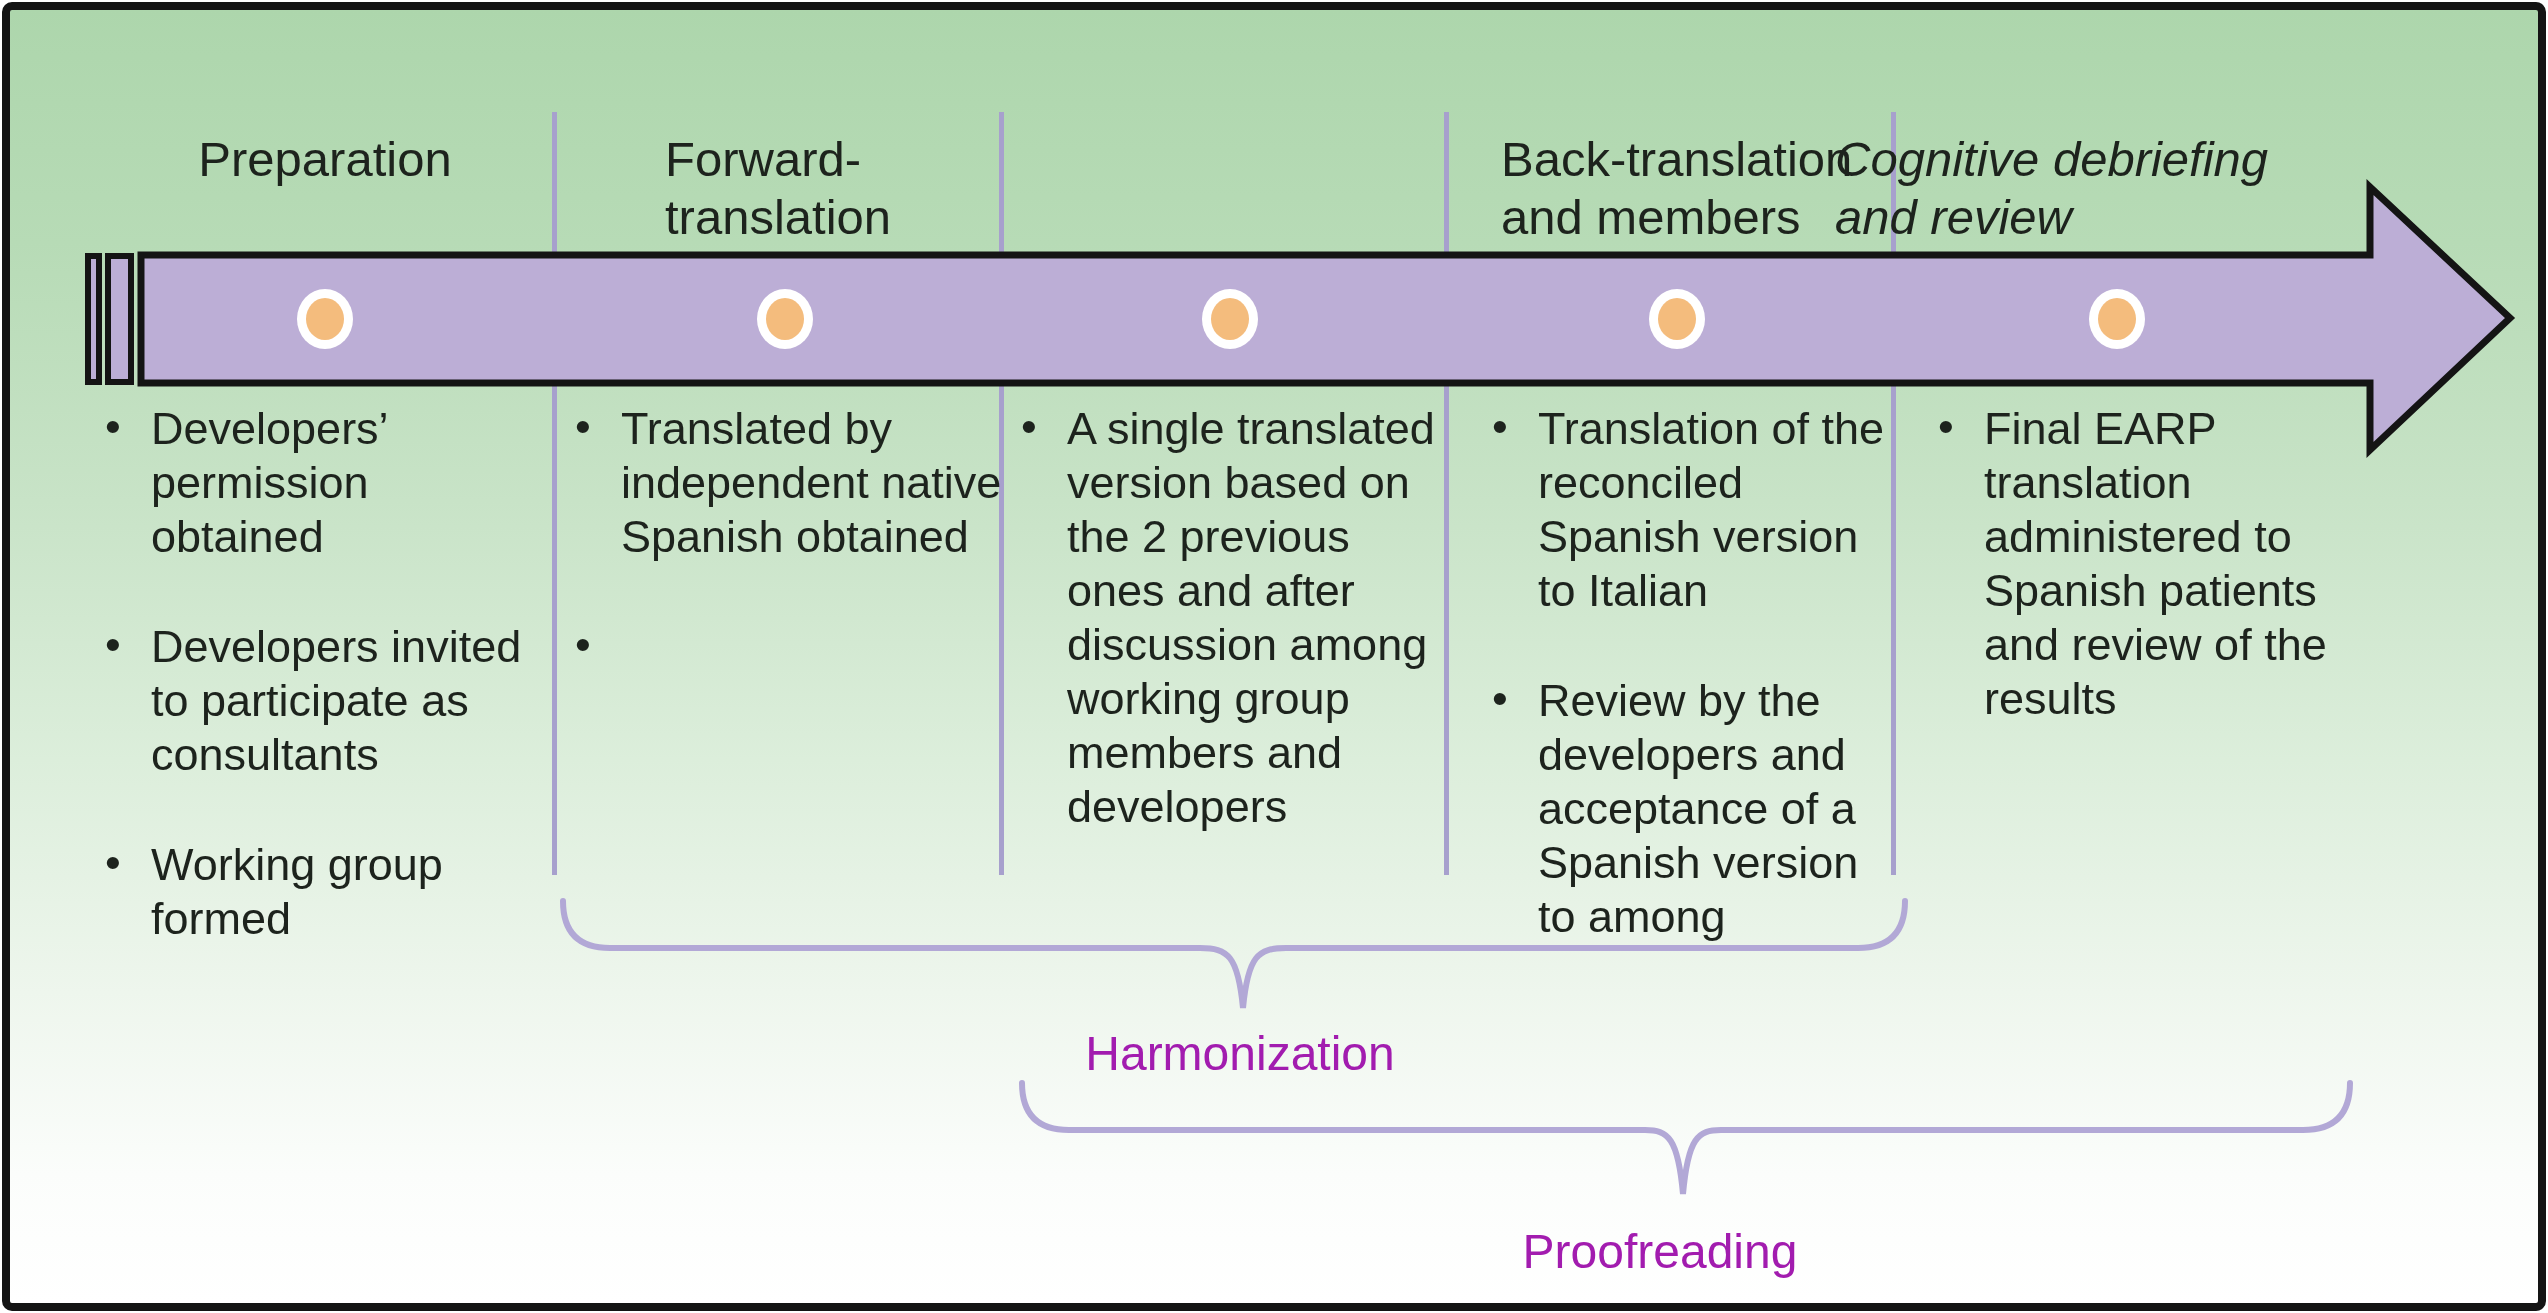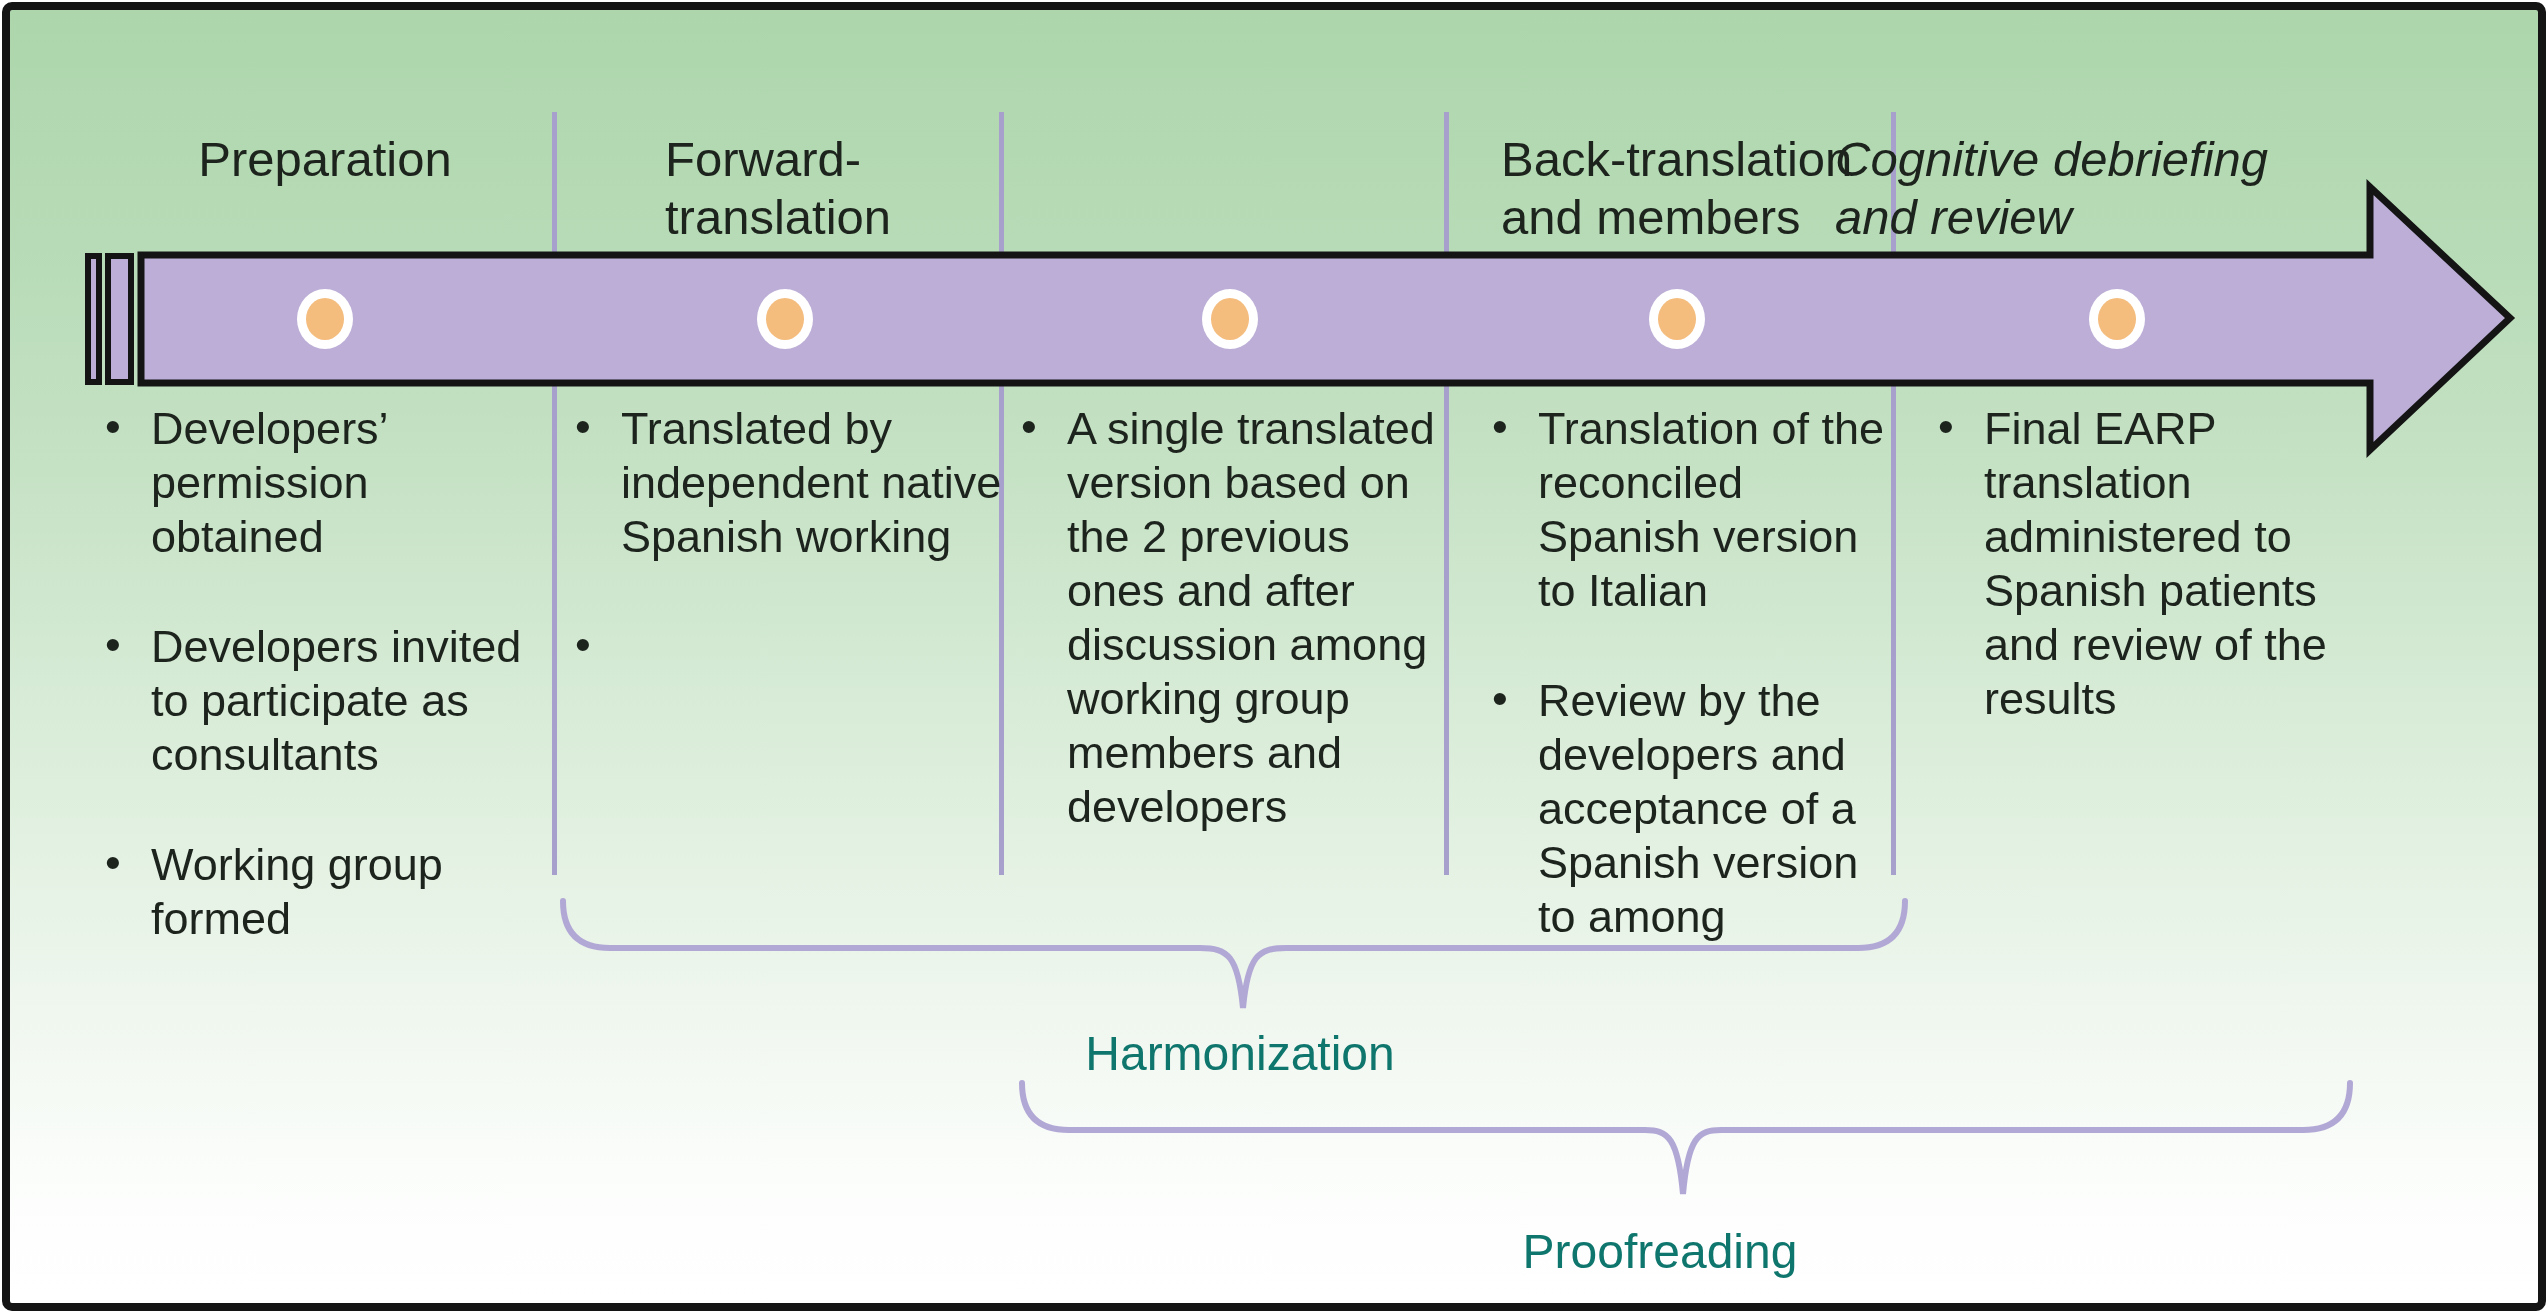--- a/index.html
+++ b/index.html
@@ -51,21 +51,21 @@
     position:absolute;left:0;top:-2px;
   }
   .overlay-svg{
     position:absolute;left:0;top:0;width:2548px;height:1313px;
     pointer-events:none;
   }
   .bracket-label{
     position:absolute;
     font-size:48px;line-height:56px;
     text-align:center;
-    color:#0f766e;
+    color:#a21caf;
   }
   #harmonization-label{left:990px;top:1026px;width:500px;}
   #proofreading-label{left:1410px;top:1224px;width:500px;}
 </style>
 </head>
 <body>
 
 <div class="stage">
 
   <div class="panel"></div>
@@ -134,21 +134,21 @@
 obtained</span></div>
       <div class="bullet"><span class="marker">•</span><span>Developers invited
 to participate as
 consultants</span></div>
       <div class="bullet"><span class="marker">•</span><span>Working group
 formed</span></div>
     </div>
   <div class="bullets" style="left:575px;width:430px;">
       <div class="bullet"><span class="marker">•</span><span>Translated by
 independent native
-Spanish working</span></div>
+Spanish obtained</span></div>
       <div class="bullet"><span class="marker">•</span></div>
     </div>
   <div class="bullets" style="left:1021px;width:430px;">
       <div class="bullet"><span class="marker">•</span><span>A single translated
 version based on
 the 2 previous
 ones and after
 discussion among
 working group
 members and

